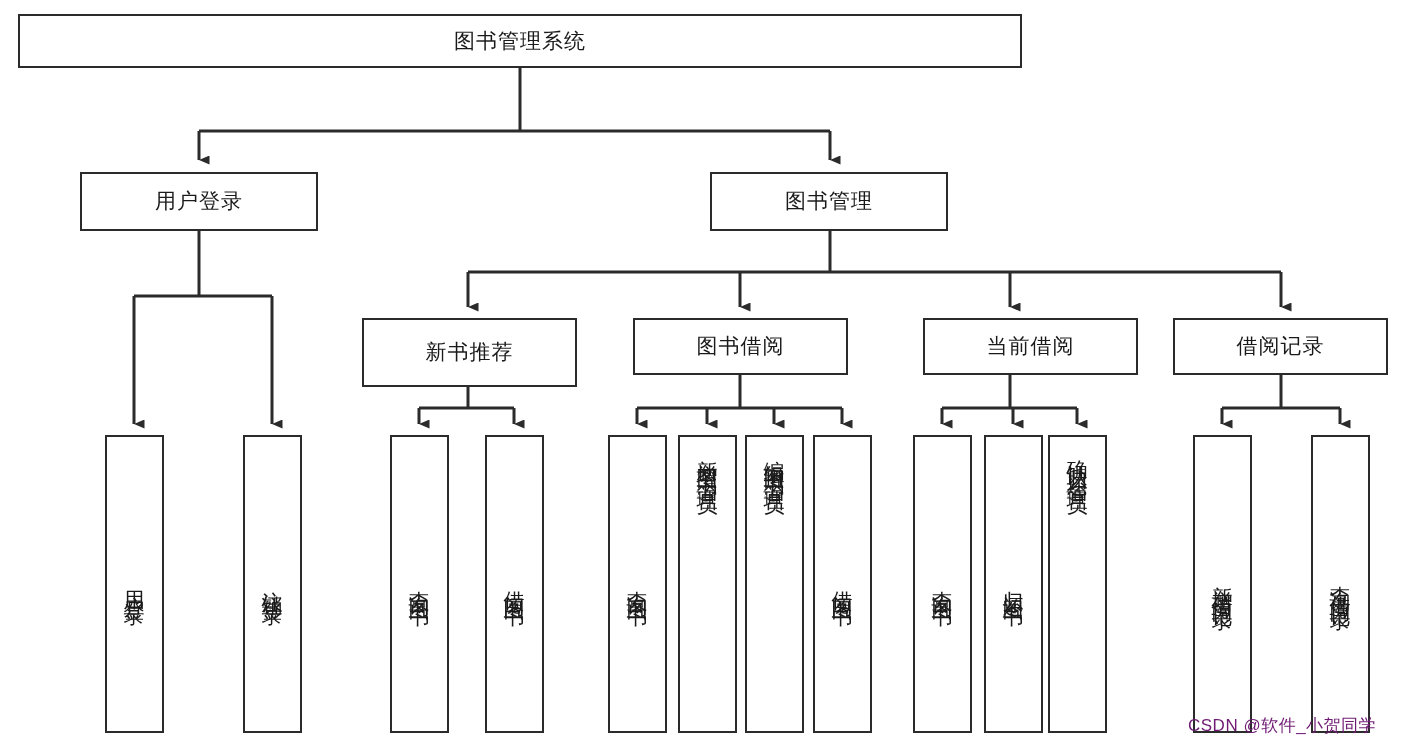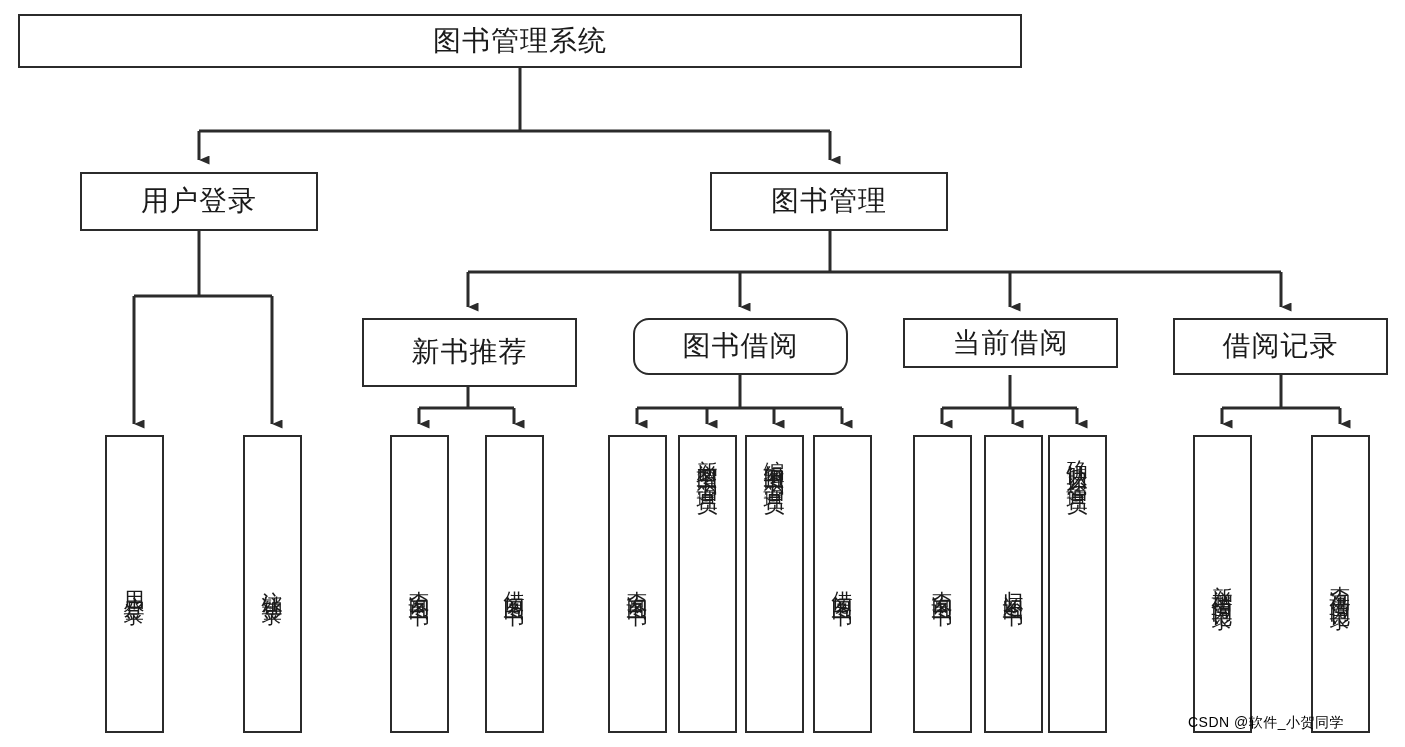--- a/index.html
+++ b/index.html
@@ -17,21 +17,21 @@
     position:absolute;
     box-sizing:border-box;
     background:#ffffff;
     border:2.5px solid #2b2b2b;
     display:flex;
     align-items:center;
     justify-content:center;
     color:#1a1a1a;
   }
   .node .label{
-    font-size:28px;
+    font-size:21px;
     line-height:1.15;
     letter-spacing:1px;
     white-space:nowrap;
   }
 
   
   .node.vert{
     align-items:flex-start;
     justify-content:center;
     padding-top:6px;
@@ -47,22 +47,22 @@
     display:block;
   }
   .node.vert.mid{
     align-items:center;
     padding-top:0;
   }
 
   .watermark{
     position:absolute;
     left:1188px;top:714px;
-    font-size:14px;
-    color:#000000;
+    font-size:17px;
+    color:#701a75;
     letter-spacing:0.5px;
     white-space:nowrap;
     z-index:5;
   }
 </style>
 </head>
 <body>
 
 <div id="canvas">
 
@@ -123,24 +123,24 @@
   <div class="node" style="left:80px;top:172px;width:238px;height:59px;">
     <span class="label">用户登录</span>
   </div>
   <div class="node" style="left:710px;top:172px;width:238px;height:59px;text-align:right;">
     <span class="label">图书管理</span>
   </div>
 
   <div class="node" style="left:362px;top:318px;width:215px;height:69px;">
     <span class="label">新书推荐</span>
   </div>
-  <div class="node" style="left:633px;top:318px;width:215px;height:57px;border-radius:16px;">
+  <div class="node" style="left:633px;top:318px;width:215px;height:57px;">
     <span class="label">图书借阅</span>
   </div>
-  <div class="node" style="left:903px;top:318px;width:215px;height:50px;">
+  <div class="node" style="left:923px;top:318px;width:215px;height:57px;">
     <span class="label">当前借阅</span>
   </div>
   <div class="node" style="left:1173px;top:318px;width:215px;height:57px;text-align:right;">
     <span class="label">借阅记录</span>
   </div>
 
   <div class="node vert mid" style="left:105px;top:435px;width:59px;height:298px;">
     <span class="label">用户登录</span>
   </div>
   <div class="node vert mid" style="left:243px;top:435px;width:59px;height:298px;">

